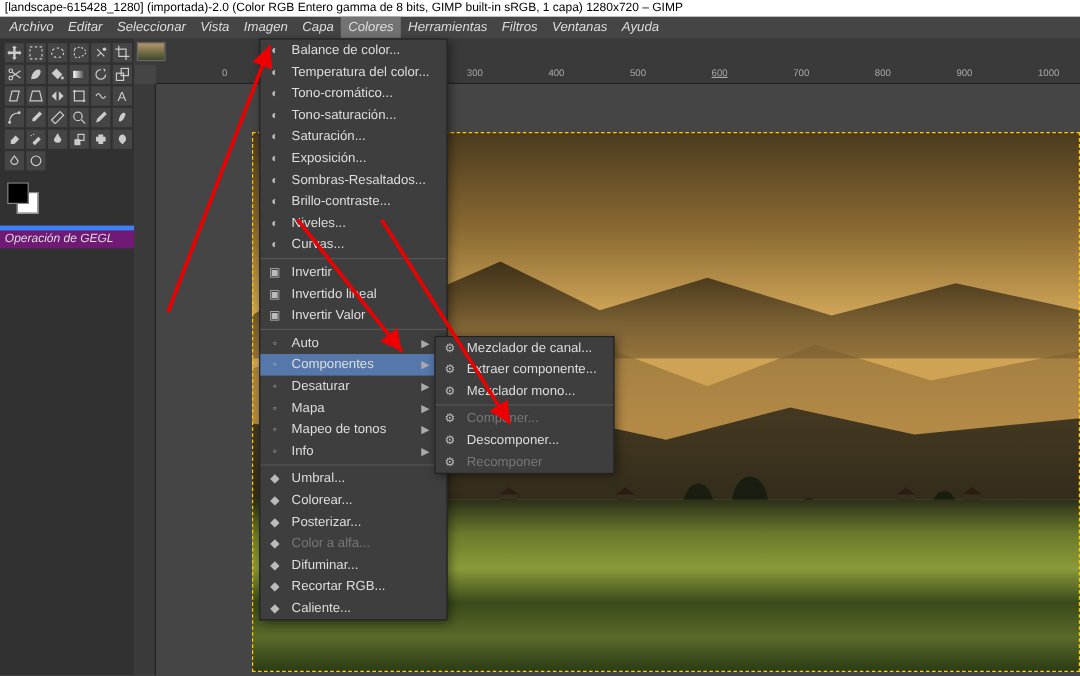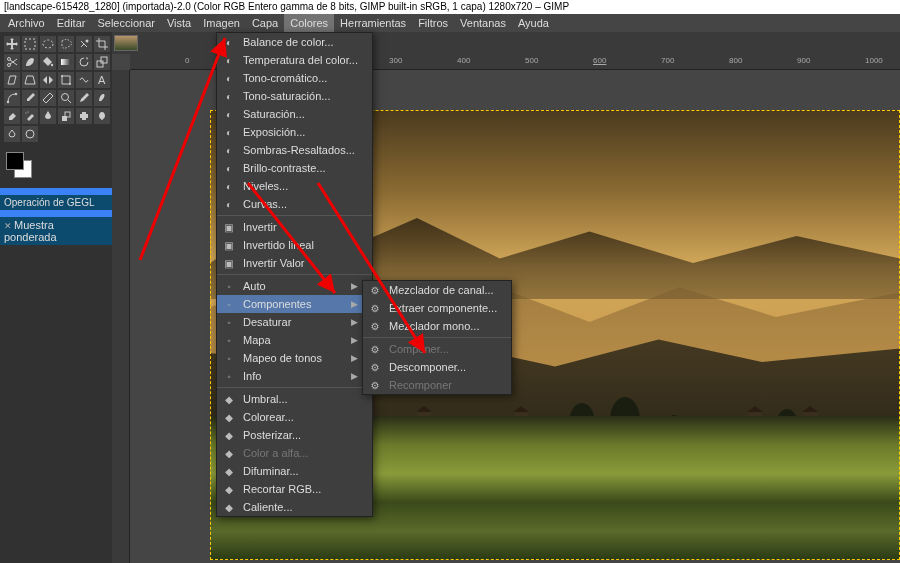--- a/index.html
+++ b/index.html
@@ -1,29 +1,29 @@
 <!DOCTYPE html>
 <html><head>
 <meta charset="utf-8">
 <style>
 * { margin:0; padding:0; box-sizing:border-box; font-family:"Segoe UI",Arial,sans-serif; font-size:11px; color:#ddd; user-select:none; }
 body { width:900px; height:563px; background:#454545; overflow:hidden; position:relative; }
 .titlebar { height:14px; background:#fff; color:#000; padding:0 4px; line-height:14px; font-size:10px; }
 .menubar { height:18px; background:#454545; display:flex; padding:0 2px; }
-.menubar span { padding:2px 6px; line-height:14px; cursor:default; }
+.menubar span { padding:2px 6px; line-height:14px; cursor:default;font-style:italic; }
 .menubar span.active { background:#737373; }
 .workspace { position:relative; height:531px; display:flex; }
 .leftpanel { width:112px; background:#313131; display:flex; flex-direction:column; }
 .toolbox { padding:4px; display:grid; grid-template-columns:repeat(6,16px); gap:2px; }
 .toolbox .tool { width:16px; height:16px; background:#454545; display:flex; align-items:center; justify-content:center; }
 .toolbox .tool svg { width:12px; height:12px; }
 .colorblock { margin:6px; position:relative; height:30px; }
 .fgcolor { position:absolute; width:18px; height:18px; background:#000; border:1px solid #888; top:0; left:0; }
 .bgcolor { position:absolute; width:18px; height:18px; background:#fff; border:1px solid #888; top:8px; left:8px; }
-.dockhdr { background:#0c4a6e; padding:2px 4px; font-size:10px; border-top:7px solid #3b82f6; }
+.dockhdr { background:#701a75; padding:2px 4px; font-size:10px; border-top:4px solid #3b82f6;font-style:italic; }
 .dockclose { font-size:9px; color:#aaa; }
 .proprow { display:flex; justify-content:space-between; padding:4px; font-size:10px; }
 .proprow input { width:28px; height:14px; background:#222; border:1px solid #555; color:#ddd; font-size:10px; text-align:right; }
 .canvasarea { flex:1; position:relative; background:#454545; }
 .tabbar { height:22px; background:#3a3a3a; display:flex; align-items:center; padding:2px; }
 .tabthumb { width:24px; height:16px; background:linear-gradient(#b8956a,#3a4a2a); border:1px solid #666; }
 .ruler-h { position:absolute; top:22px; left:18px; right:0; height:16px; background:#3a3a3a; border-bottom:1px solid #222; }
 .ruler-h .tick { position:absolute; top:2px; font-size:8px; color:#aaa; }
 .ruler-v { position:absolute; top:38px; left:0; width:18px; bottom:0; background:#3a3a3a; border-right:1px solid #222; }
 .canvas { position:absolute; top:38px; left:18px; right:0; bottom:0; background:#454545; overflow:hidden; }
@@ -253,21 +253,20 @@
             <circle cx="6" cy="6" r="4" fill="none" stroke="#ccc"></circle>
             <path d="M6 6a4 4 0 010 0" fill="#ccc"></path>
           </svg>
         </div>
     </div>
     <div class="colorblock">
       <div class="bgcolor"></div>
       <div class="fgcolor"></div>
     </div>
     <div class="dockhdr">Operación de GEGL</div>
-    <div class="dockhdr"><span class="dockclose">✕ </span><span>Muestra ponderada</span></div>
   </div>
 
   <div class="canvasarea">
     <div class="tabbar">
       <div class="tabthumb"></div>
     </div>
     <div class="ruler-h" id="rulerh">
         <div class="tick" style="left: 55px;">0</div>
         <div class="tick" style="left: 123px;">100</div>
         <div class="tick" style="left: 191px;">200</div>

